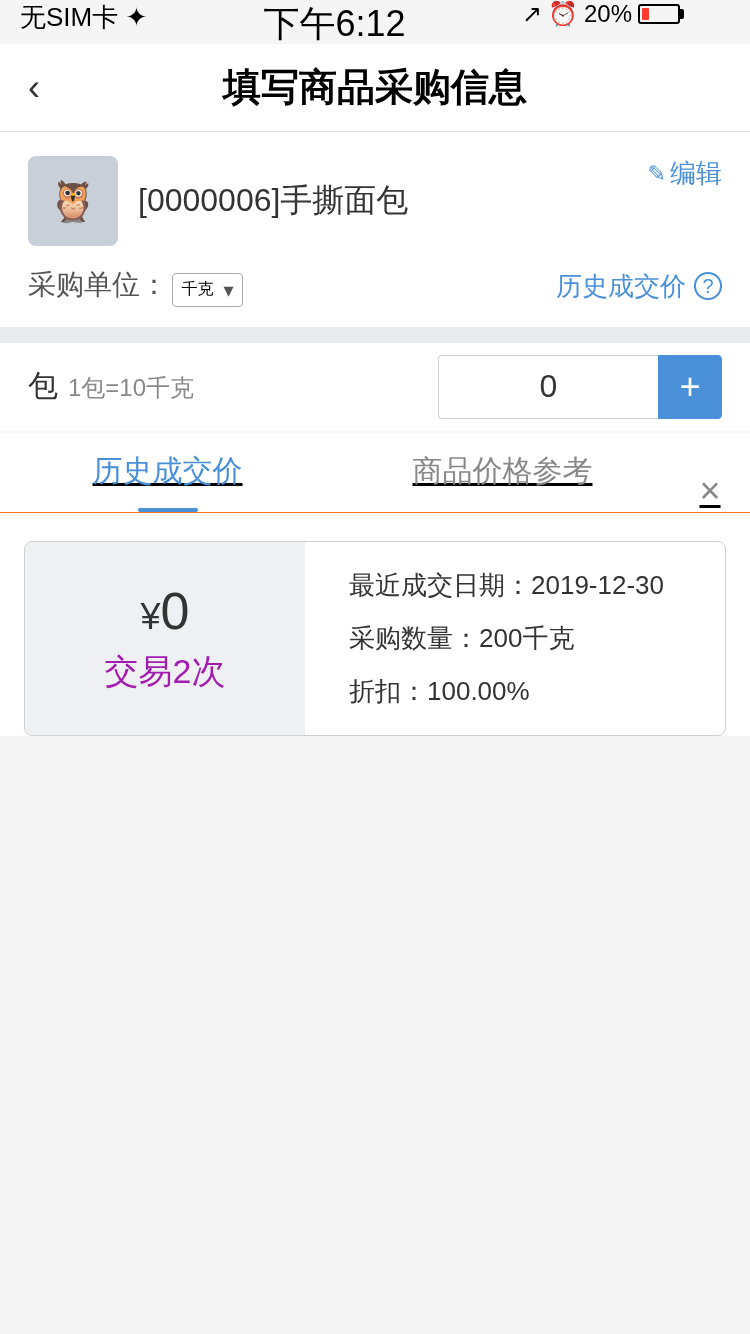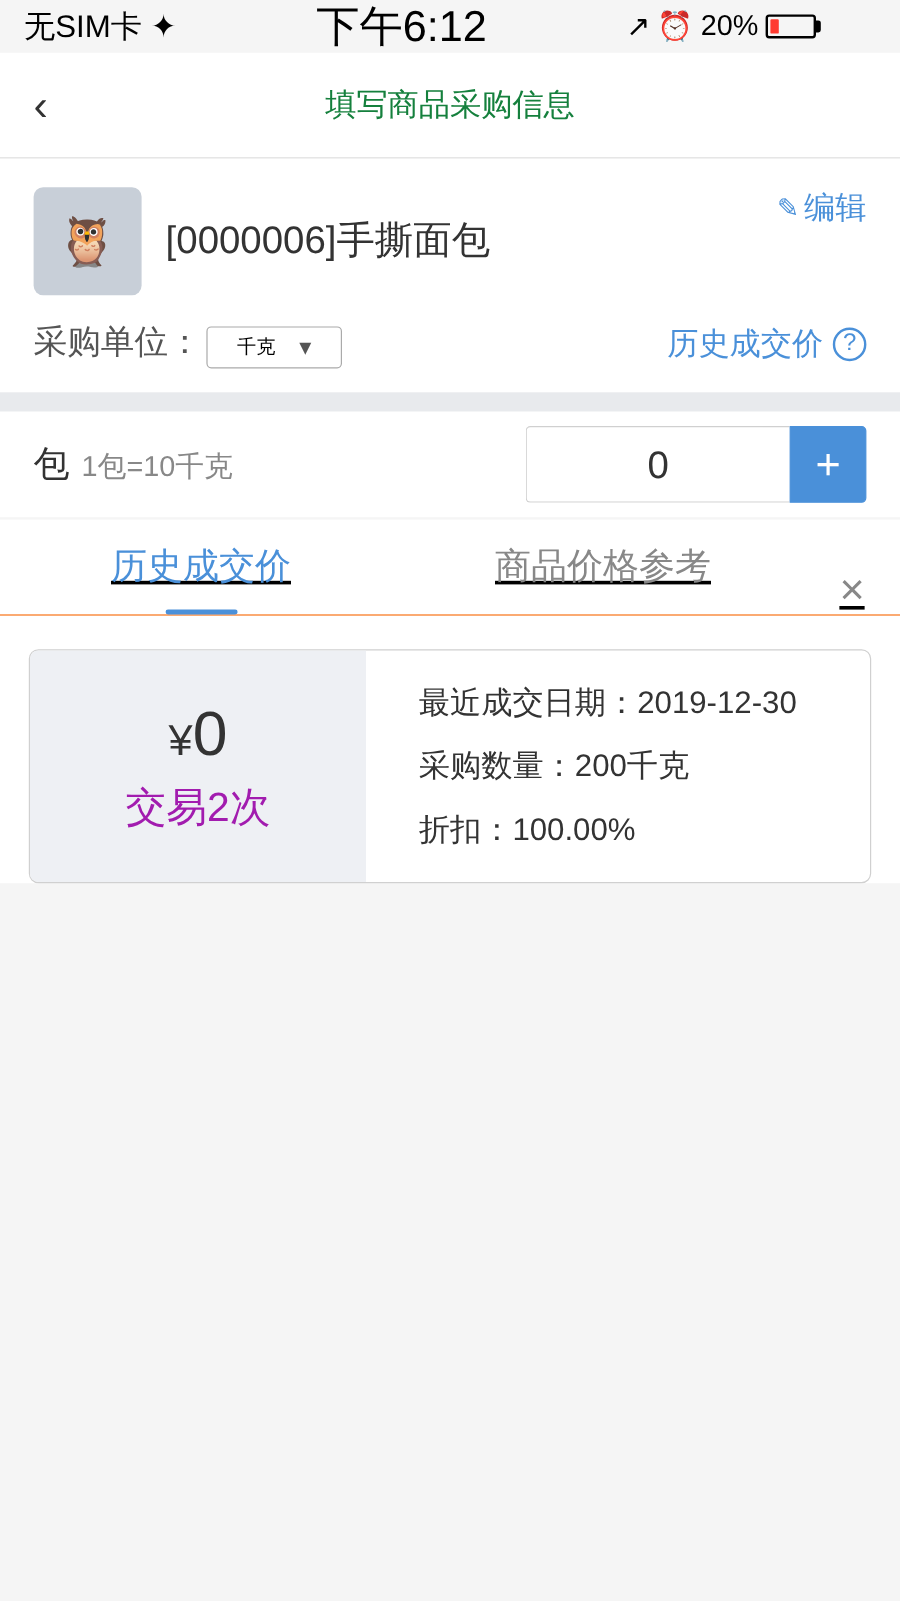--- a/index.html
+++ b/index.html
@@ -11,21 +11,21 @@
       font-family: -apple-system, "PingFang SC", "Helvetica Neue", Arial, sans-serif;
       overflow-x: hidden;
     }
 
     
     .status-bar {
       width: 700px;
       height: 44px;
       background: #f5f5f5;
       display: flex;
-      align-items: center;
+      align-items: flex-start;
       justify-content: space-between;
       padding: 0 20px;
       font-size: 26px;
     }
     .status-left {
       display: flex;
       align-items: center;
       gap: 8px;
       font-size: 26px;
       color: #000;
@@ -82,23 +82,23 @@
       border-bottom: 1px solid #e0e0e0;
     }
     .nav-back {
       position: absolute;
       left: 28px;
       font-size: 36px;
       color: #333;
       cursor: pointer;
     }
     .nav-title {
-      font-size: 26px;
-      font-weight: 400;
-      color: #15803d;
+      font-size: 38px;
+      font-weight: 700;
+      color: #000000;
     }
 
     
     .product-section {
       background: #fff;
       padding: 24px 28px 20px 28px;
       margin-top: 0;
     }
     .product-header {
       display: flex;
@@ -148,22 +148,22 @@
     }
     .unit-label {
       font-size: 28px;
       color: #555;
     }
     .unit-select-wrapper {
       display: inline-flex;
       align-items: center;
       border: 1px solid #aaa;
       border-radius: 4px;
-      padding: 4px 24px;
-      gap: 20px;
+      padding: 4px 8px;
+      gap: 10px;
       cursor: pointer;
     }
     .price-ref {
       display: flex;
       align-items: center;
       gap: 8px;
       color: #4a90d9;
       font-size: 26px;
       cursor: pointer;
     }

